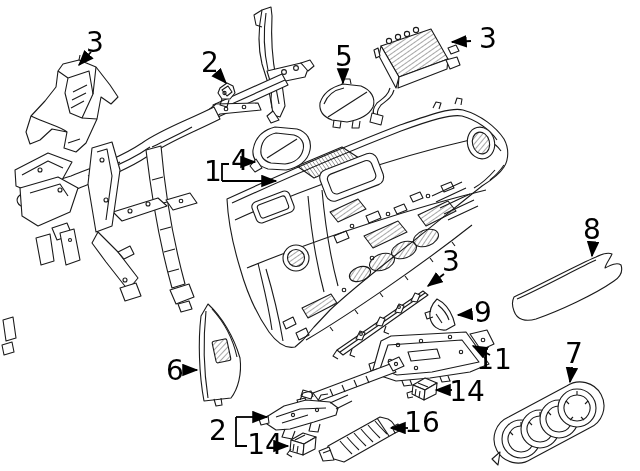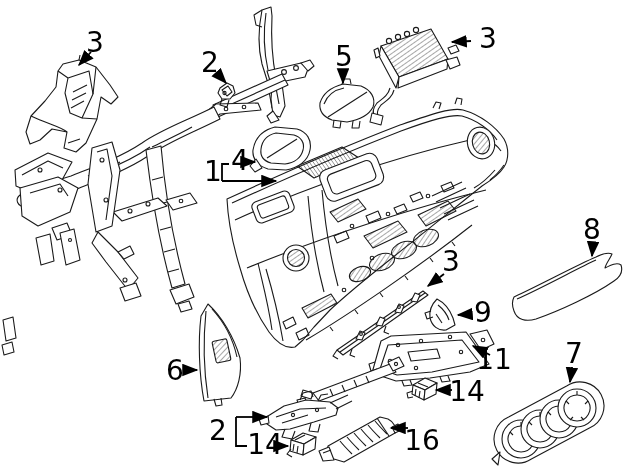--- a/index.html
+++ b/index.html
@@ -331,14 +331,14 @@
   <div class="num" style="left:175px;top:371px">6</div>
   <div class="num" style="left:574px;top:354px">7</div>
   <div class="num" style="left:592px;top:230px">8</div>
   <div class="num" style="left:483px;top:313px">9</div>
   <div class="num" style="left:451px;top:262px">3</div>
   <div class="num" style="left:494px;top:360px">11</div>
   <div class="num" style="left:218px;top:431px">2</div>
   <div class="num" style="left:265px;top:445px">14</div>
   <div class="num" style="left:467px;top:392px">14</div>
   <div class="num" style="left:488px;top:39px">3</div>
-  <div class="num" style="left:422px;top:441px">16</div>
+  <div class="num" style="left:422px;top:423px">16</div>
 </div>
 
 </body></html>

